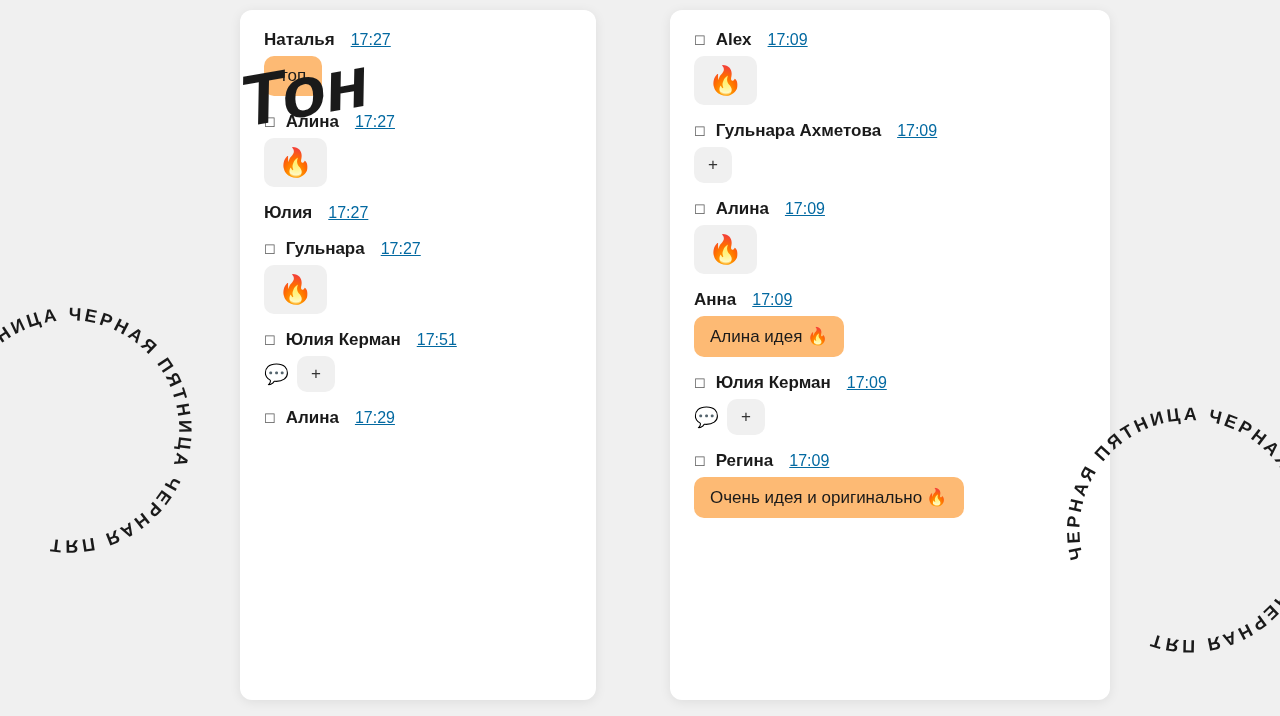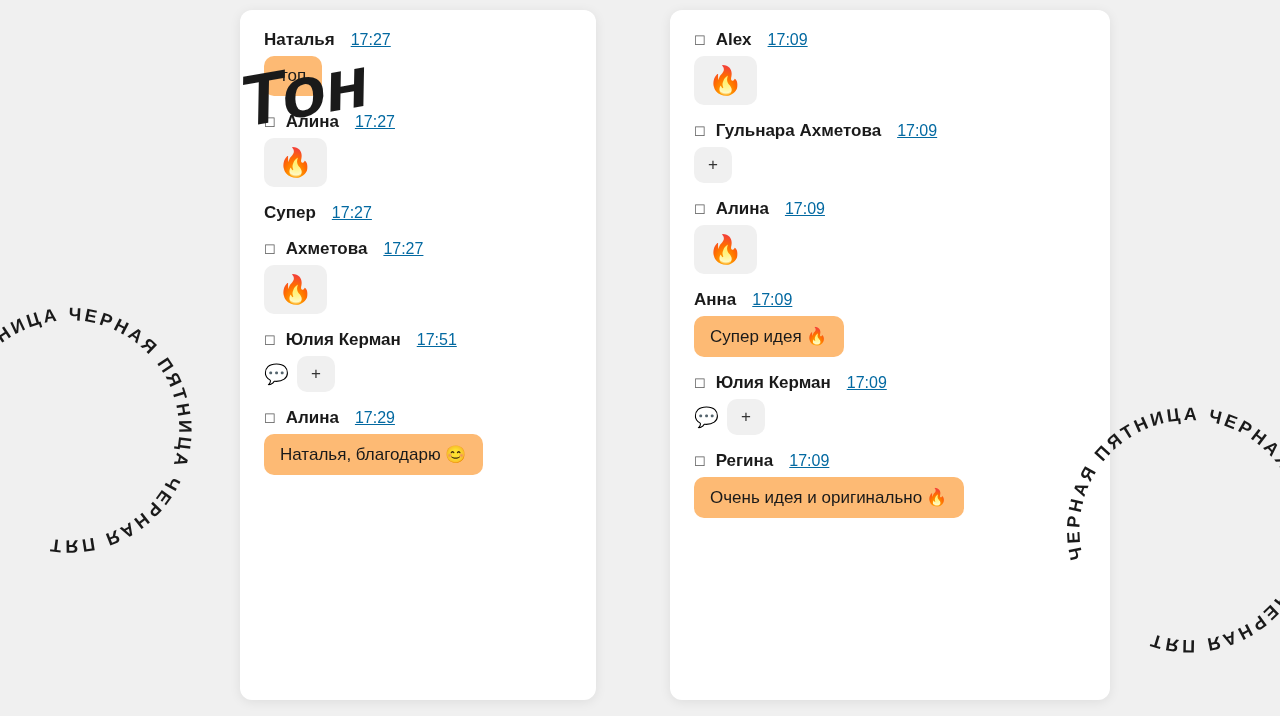--- a/index.html
+++ b/index.html
@@ -141,29 +141,29 @@
     <div class="sender-line">
       <span style="font-size:13px;color:#555;">☐</span>
       <span class="sender-name">Алина</span>
       <span class="message-time">17:27</span>
     </div>
     <div class="bubble-emoji">🔥</div>
   </div>
 
   <div class="message-row">
     <div class="sender-line">
-      <span class="sender-name">Супер</span>
-      <span class="message-time">17:27</span>
-    </div>
-  </div>
-
-  <div class="message-row">
-    <div class="sender-line">
-      <span style="font-size:13px;color:#555;">☐</span>
-      <span class="sender-name">Ахметова</span>
+      <span class="sender-name">Юлия</span>
+      <span class="message-time">17:27</span>
+    </div>
+  </div>
+
+  <div class="message-row">
+    <div class="sender-line">
+      <span style="font-size:13px;color:#555;">☐</span>
+      <span class="sender-name">Гульнара</span>
       <span class="message-time">17:27</span>
     </div>
     <div class="bubble-emoji">🔥</div>
   </div>
 
   <div class="message-row">
     <div class="sender-line">
       <span style="font-size:13px;color:#555;">☐</span>
       <span class="sender-name">Юлия Керман</span>
       <span class="message-time">17:51</span>
@@ -173,21 +173,20 @@
       <div class="reaction-bubble">+</div>
     </div>
   </div>
 
   <div class="message-row">
     <div class="sender-line">
       <span style="font-size:13px;color:#555;">☐</span>
       <span class="sender-name">Алина</span>
       <span class="message-time">17:29</span>
     </div>
-    <div class="bubble">Наталья, благодарю 😊</div>
   </div>
 </div>
 
 <div class="chat-panel panel-right">
 
   <div class="message-row">
     <div class="sender-line">
       <span style="font-size:13px;color:#555;">☐</span>
       <span class="sender-name">Alex</span>
       <span class="message-time">17:09</span>
@@ -211,21 +210,21 @@
       <span class="message-time">17:09</span>
     </div>
     <div class="bubble-emoji">🔥</div>
   </div>
 
   <div class="message-row">
     <div class="sender-line">
       <span class="sender-name">Анна</span>
       <span class="message-time">17:09</span>
     </div>
-    <div class="bubble">Супер идея 🔥</div>
+    <div class="bubble">Алина идея 🔥</div>
   </div>
 
   <div class="message-row">
     <div class="sender-line">
       <span style="font-size:13px;color:#555;">☐</span>
       <span class="sender-name">Юлия Керман</span>
       <span class="message-time">17:09</span>
     </div>
     <div class="reaction-row">
       <span style="font-size:20px;color:#888;">💬</span>

